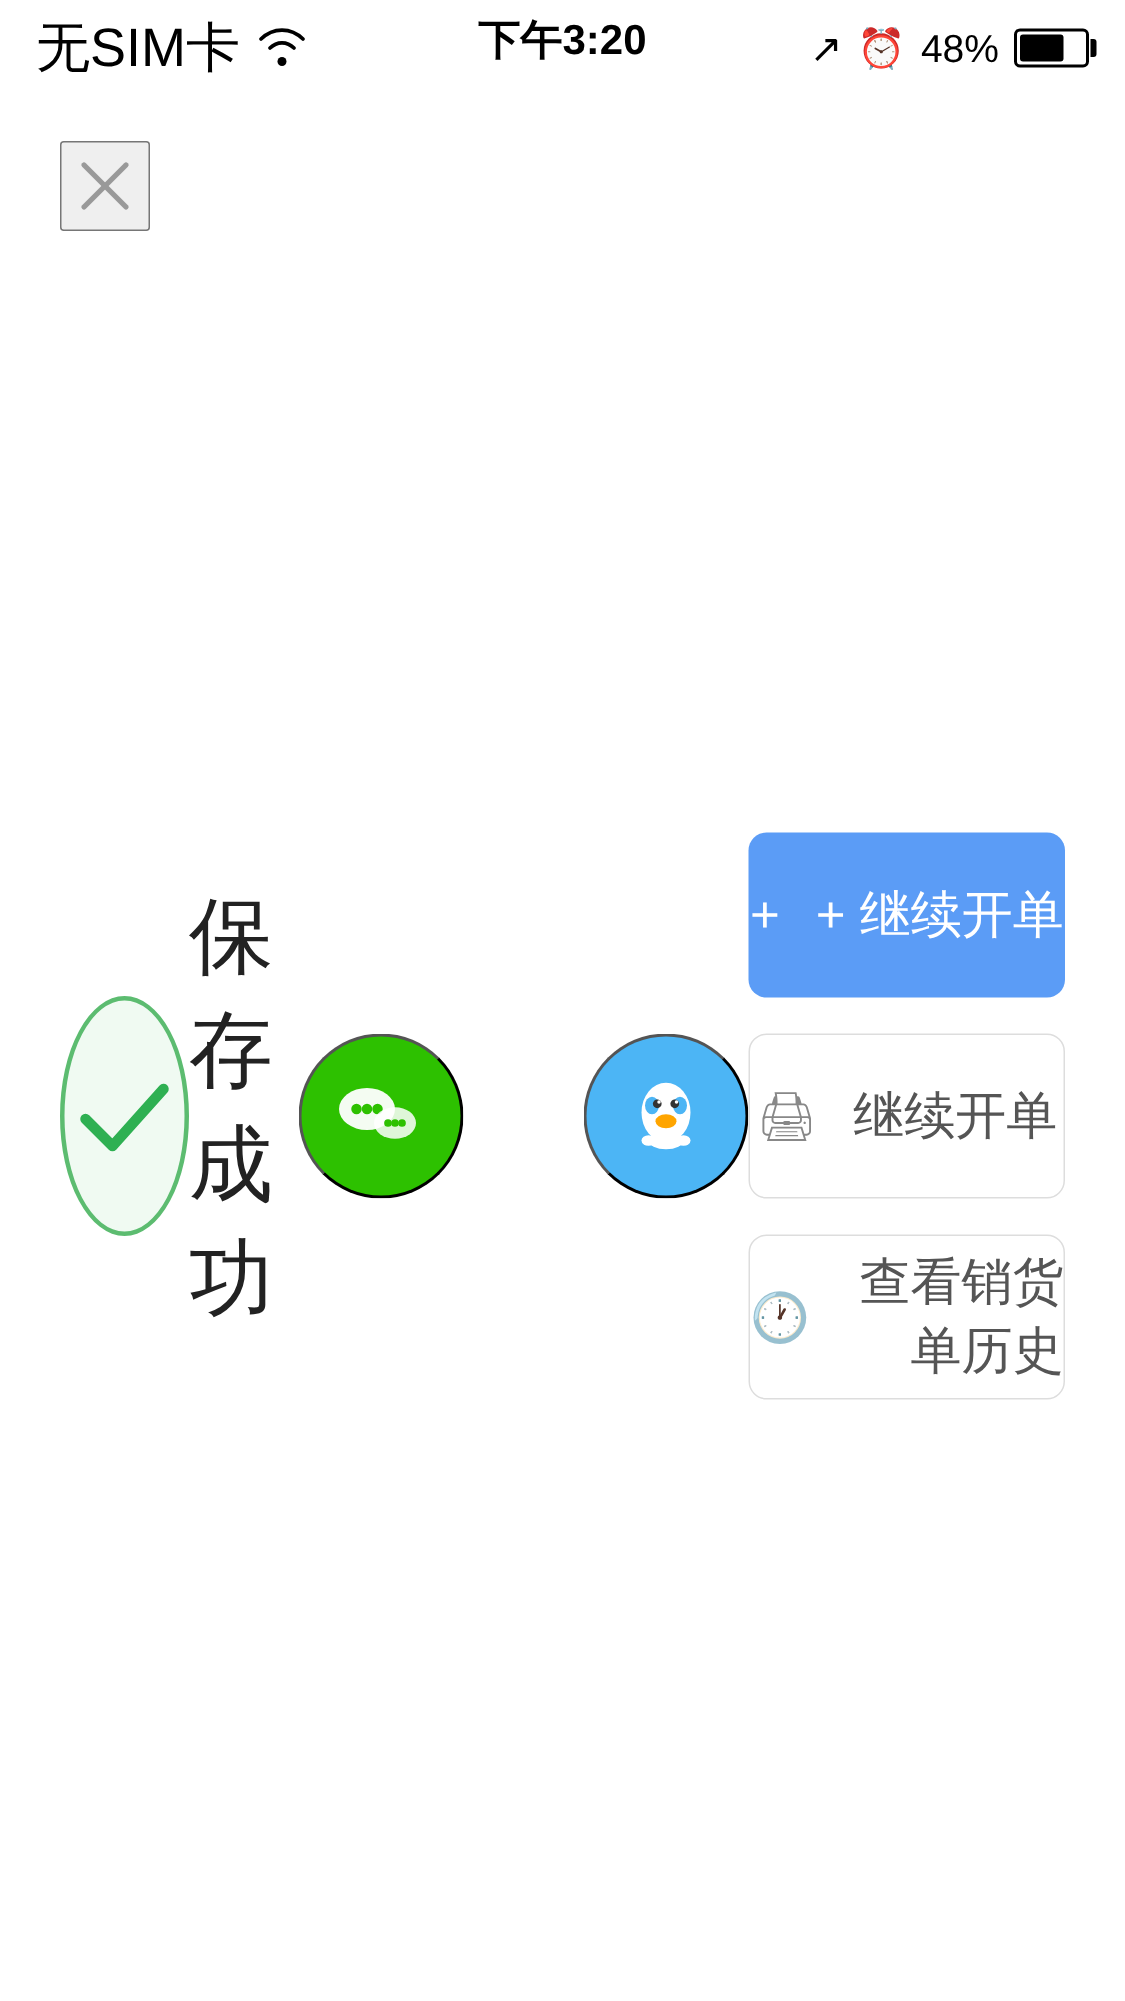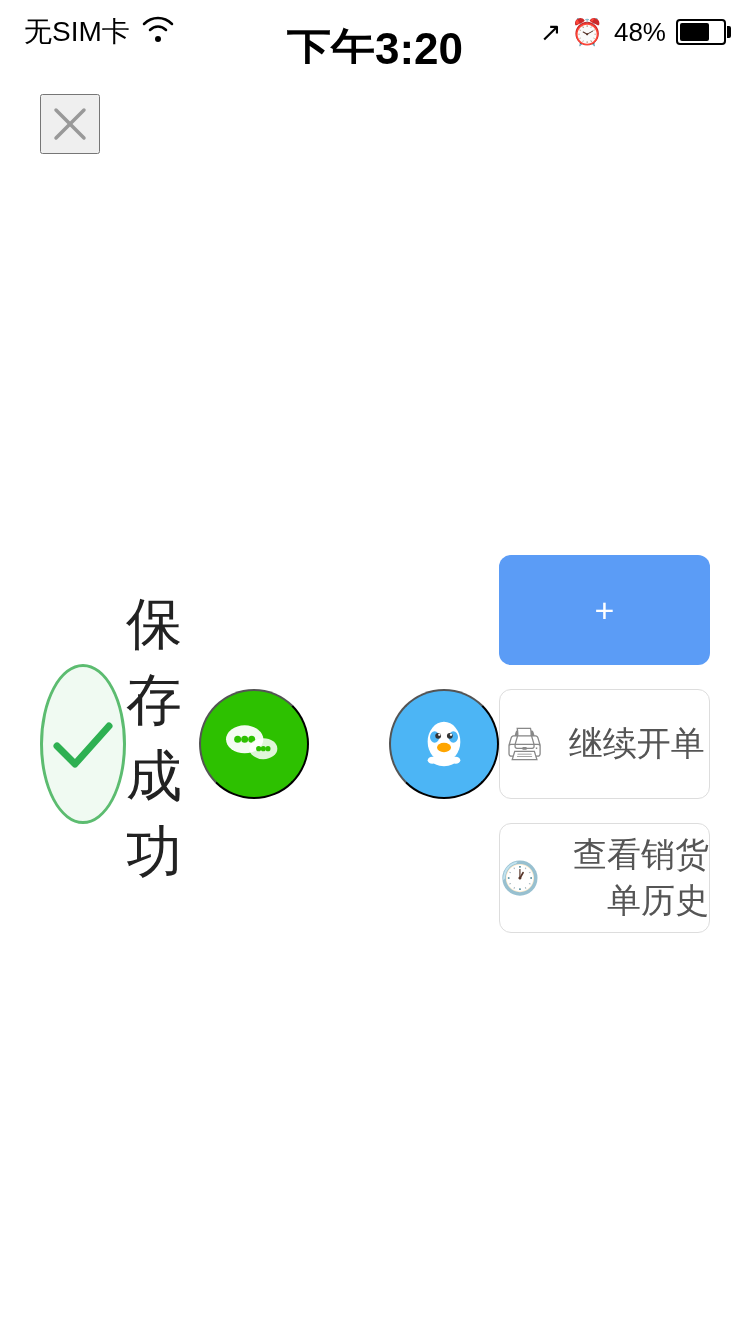--- a/index.html
+++ b/index.html
@@ -19,32 +19,32 @@
       display: flex;
       align-items: center;
       justify-content: space-between;
       padding: 0 24px;
       background: #fff;
     }
     .status-left {
       display: flex;
       align-items: center;
       gap: 10px;
-      font-size: 28px;
+      font-size: 36px;
       font-weight: 500;
       color: #000;
     }
     .status-center {
-      font-size: 44px;
+      font-size: 28px;
       font-weight: 600;
       color: #000;
       position: absolute;
       left: 50%;
       transform: translateX(-50%);
-      top: 20px;
+      top: 8px;
     }
     .status-right {
       display: flex;
       align-items: center;
       gap: 10px;
       font-size: 26px;
       color: #000;
     }
     .battery-icon {
       width: 50px;
@@ -279,20 +279,21 @@
           <ellipse cx="20" cy="44" rx="4" ry="3" fill="white"></ellipse>
           <ellipse cx="40" cy="44" rx="4" ry="3" fill="white"></ellipse>
         </svg>
       </button>
     </div>
   </div>
 
   <div class="actions">
     <button class="action-btn action-btn-primary">
       <span style="font-size:34px;color:#fff;">+</span>
+      <span style="font-size:34px;color:#fff;margin-left:8px;">+ 继续开单</span>
     </button>
     <button class="action-btn action-btn-secondary">
       <span style="font-size:32px;color:#888;">🖨</span>
       <span style="margin-left:8px;">继续开单</span>
     </button>
     <button class="action-btn action-btn-secondary">
       <span style="font-size:32px;color:#888;">🕐</span>
       <span style="margin-left:8px;text-align:right;">查看销货单历史</span>
     </button>
   </div>

